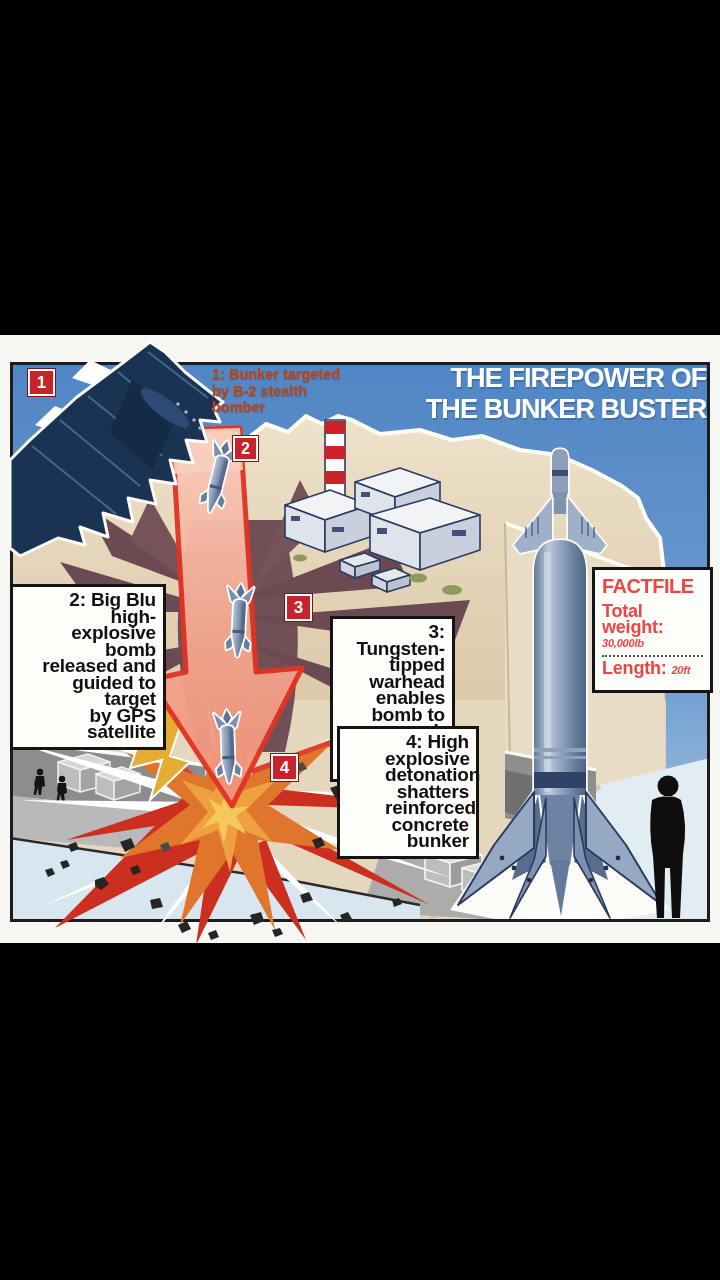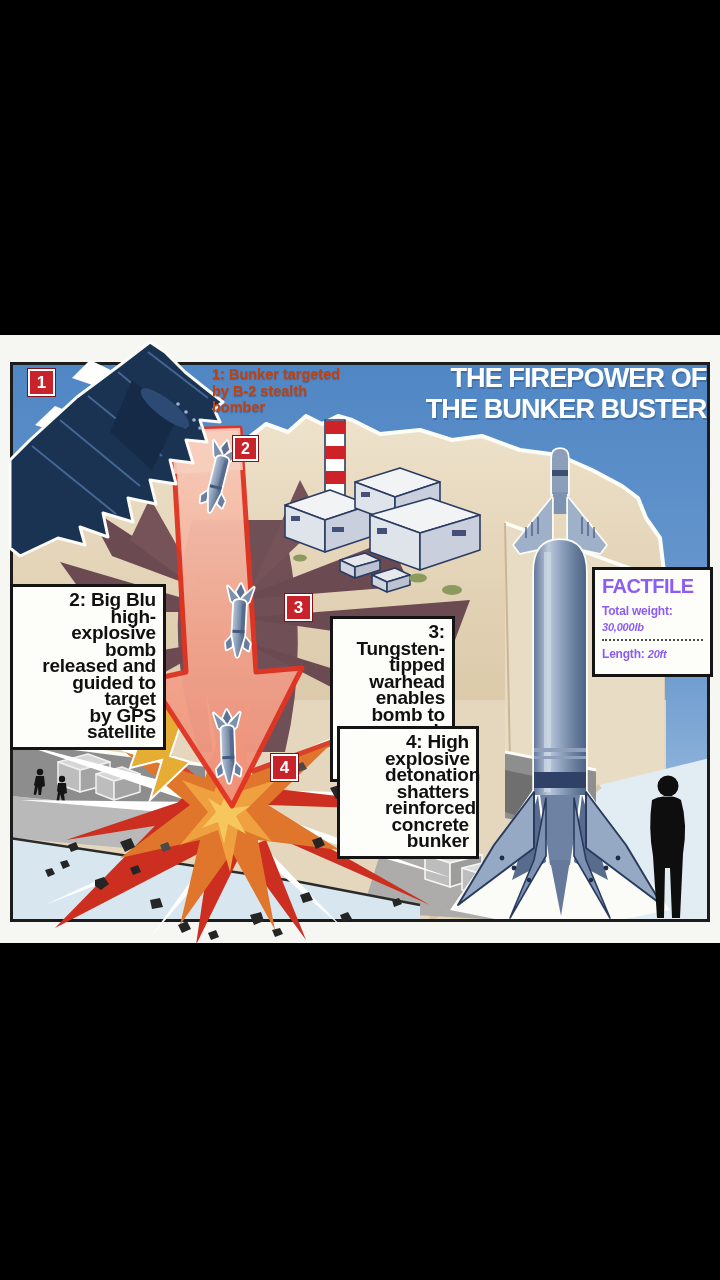--- a/index.html
+++ b/index.html
@@ -24,25 +24,25 @@
   .badge.b3{left:285px;top:594px;}
   .badge.b4{left:271px;top:754px;}
   .callout{position:absolute;background:#fdfdfa;border:3px solid #141414;color:#101010;
            font-weight:700;font-size:19px;line-height:16.5px;padding:5px 7px 6px;
            white-space:pre-line;box-sizing:border-box;letter-spacing:-.2px;text-align:right;}
   .callout.c2{left:10px;top:584px;width:156px;}
   .callout.c3{left:330px;top:616px;width:125px;}
   .callout.c4{left:337px;top:726px;width:142px;padding-left:45px;}
 
   .factfile{position:absolute;left:592px;top:567px;width:121px;background:#fdfdfa;
-            border:3px solid #141414;box-sizing:border-box;padding:5px 7px 8px;color:#8b5cf6;}
+            border:3px solid #141414;box-sizing:border-box;padding:5px 7px 8px;color:#ef4444;}
   .ff-title{font-weight:800;font-size:20px;letter-spacing:-.5px;margin:0 0 2px;}
   .ff-row{padding:3px 0 4px;}
   .ff-row + .ff-row{border-top:2px dotted #4a4a4a;}
-  .ff-label{font-weight:700;font-size:12px;line-height:16px;white-space:pre-line;letter-spacing:-.2px;}
+  .ff-label{font-weight:700;font-size:18px;line-height:16px;white-space:pre-line;letter-spacing:-.2px;}
   .ff-value{font-weight:800;font-size:11px;line-height:16px;letter-spacing:-.2px;font-style:italic;}
   .ff-inline .ff-label,.ff-inline .ff-value{display:inline;}
 </style>
 </head>
 <body>
 
 <div class="page">
   <div class="panel"></div>
 
   <svg class="scene" viewBox="0 335 720 608">

